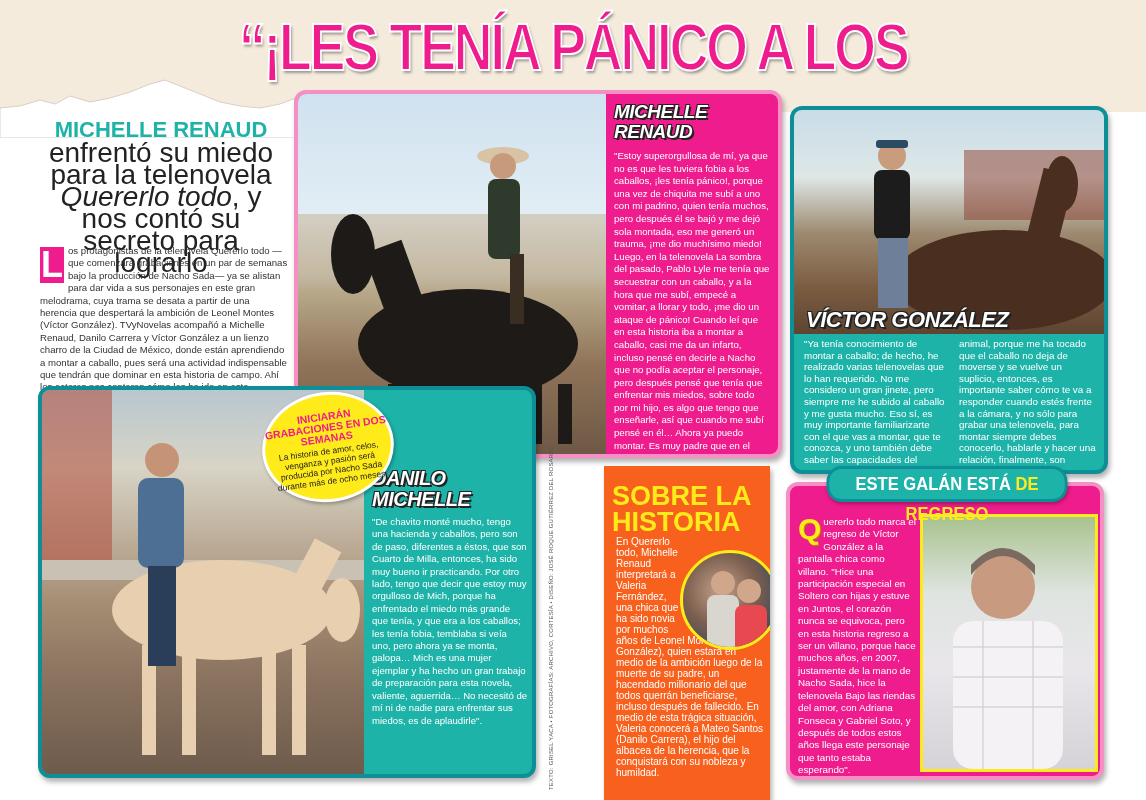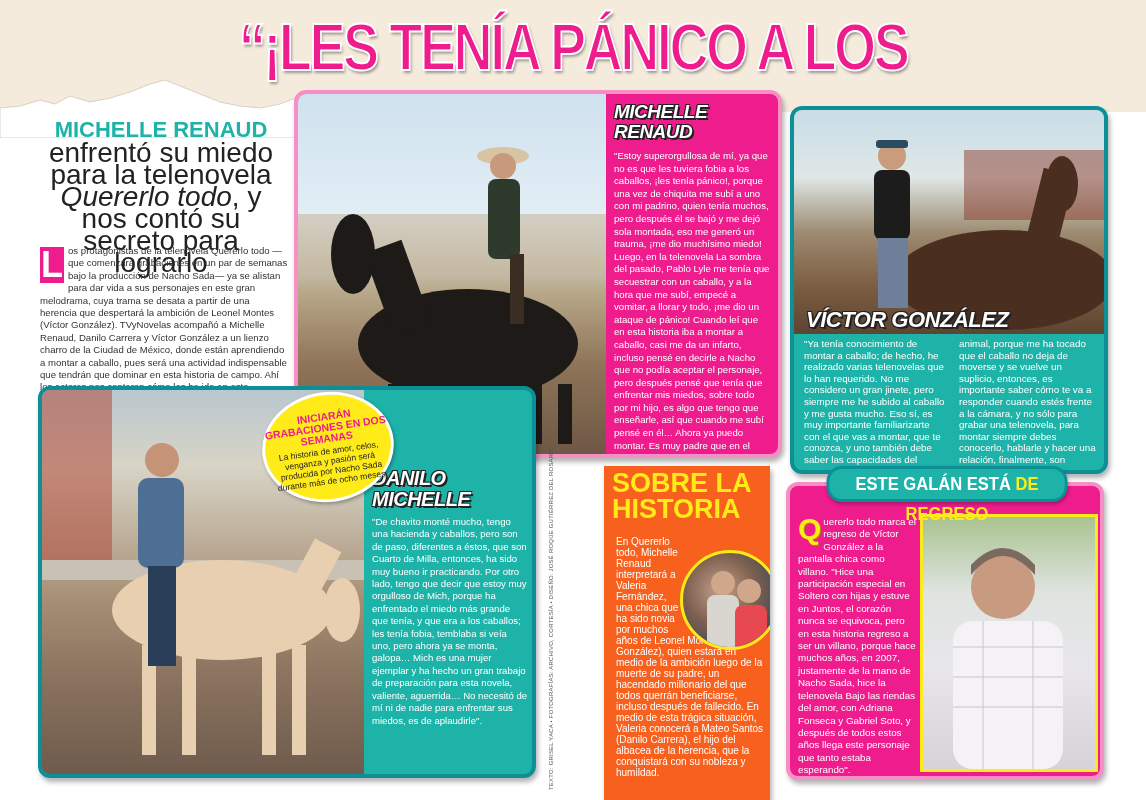--- a/index.html
+++ b/index.html
@@ -83,21 +83,21 @@
     text-align: center; padding-top: 16px;
   }
   .bubble .b-title { color: #ee1c8c; font-weight: bold; font-size: 10.5px; line-height: 11px; }
   .bubble .b-text { color: #222; font-size: 8.6px; line-height: 10px; margin-top: 2px; }
   .credit {
     position: absolute; left: 548px; top: 470px; width: 320px; height: 12px;
     transform-origin: left top; transform: translate(0, 320px) rotate(-90deg);
     font-size: 6px; color: #555; letter-spacing: 0.2px; white-space: nowrap;
   }
   .sh-card { left: 604px; top: 466px; width: 166px; height: 334px; background: #f7601d; }
-  .sh-title { position: absolute; left: 8px; top: 4px; color: #ffeb1a; font-weight: bold; font-size: 27px; line-height: 26px; }
+  .sh-title { position: absolute; left: 8px; top: 17px; color: #ffeb1a; font-weight: bold; font-size: 27px; line-height: 26px; }
   .sh-text { position: absolute; left: 12px; top: 70px; width: 148px; color: #fff; font-size: 10px; line-height: 11px; }
   .sh-photo {
     position: absolute; left: 76px; top: 84px; width: 100px; height: 100px; border-radius: 50%;
     border: 3px solid #ffeb1a; overflow: hidden;
     background: radial-gradient(circle at 40% 40%, #c4a18a 0%, #7c5f4f 45%, #3d4b5a 80%);
   }
   .float-right { float: right; width: 84px; height: 92px; }
   .eg-card { left: 786px; top: 482px; width: 318px; height: 298px; background: #ee1c8c; border: 4px solid #f58fc4; }
   .eg-banner {
     position: absolute; left: 816px; top: 466px; width: 262px; height: 36px;

